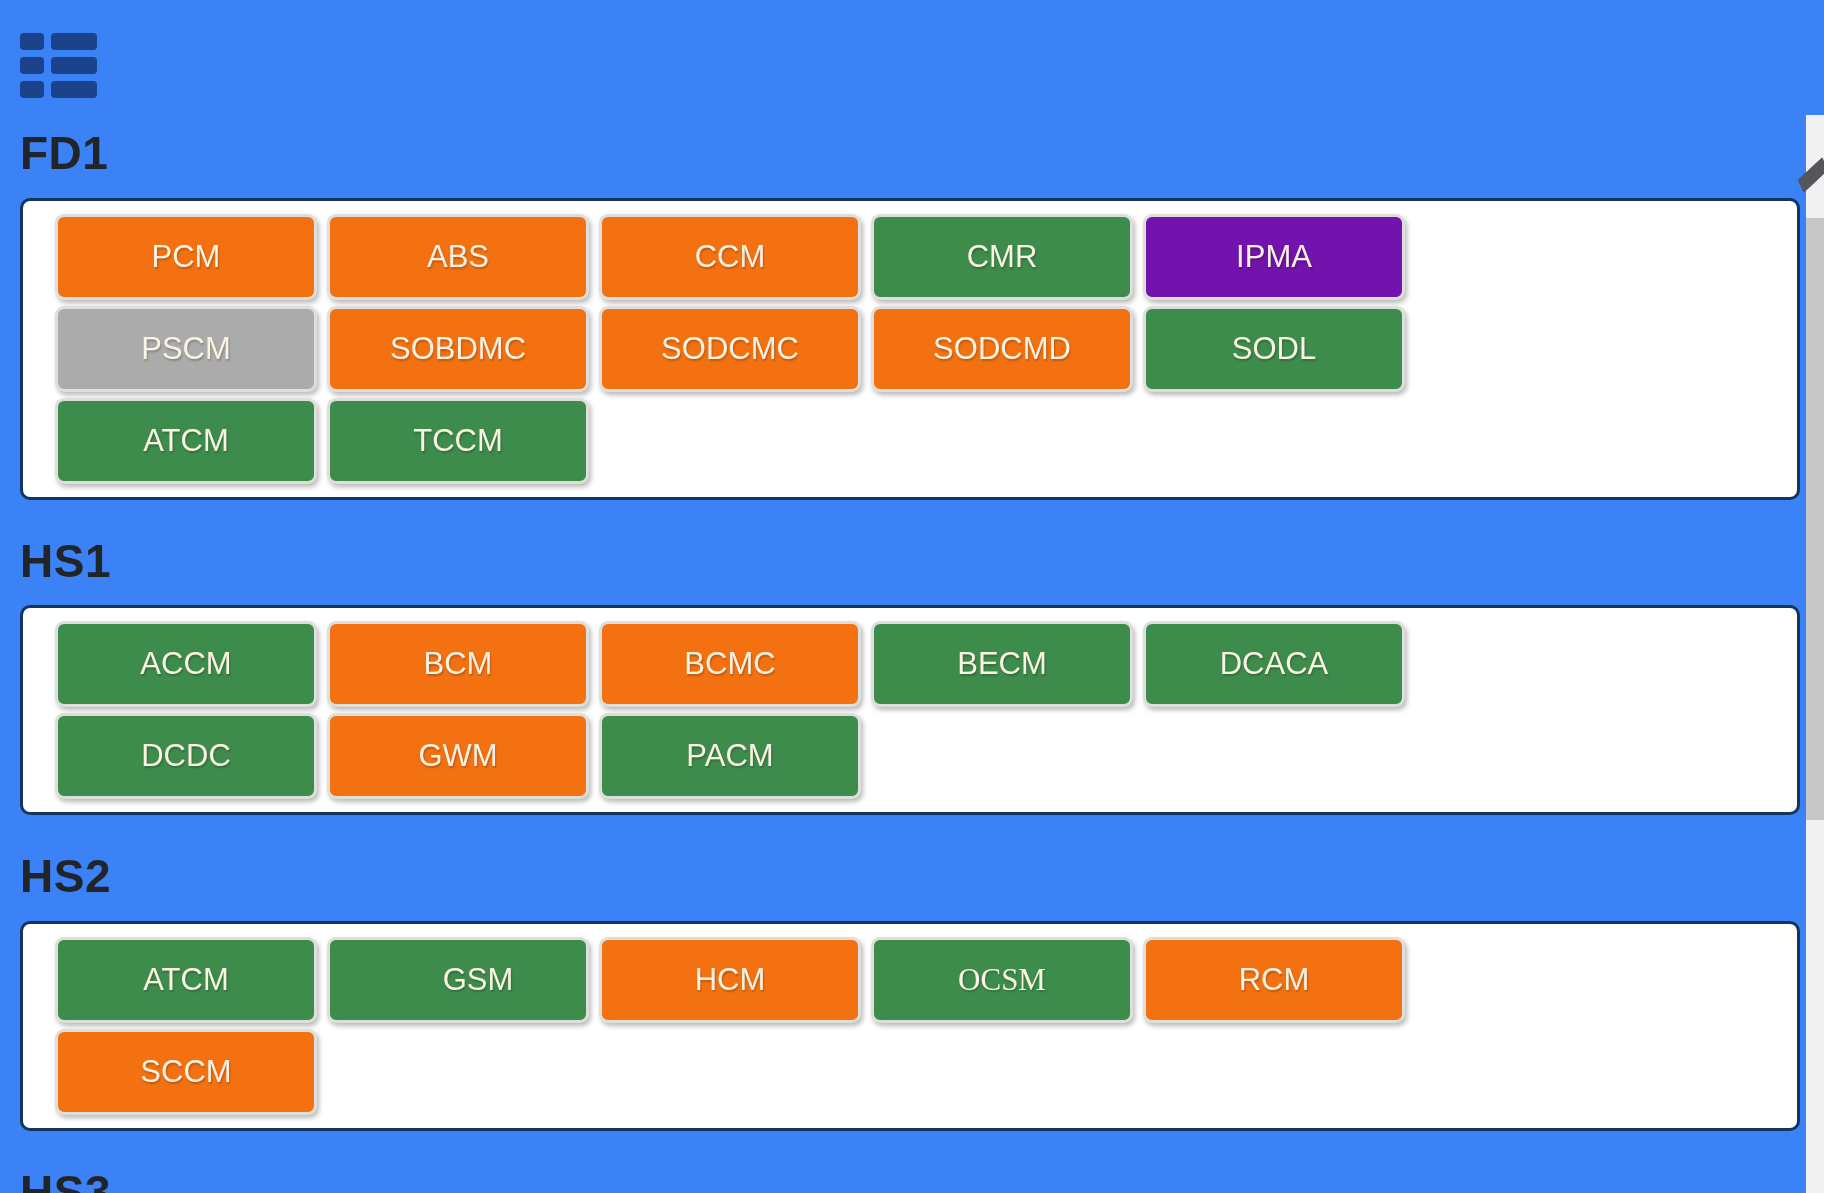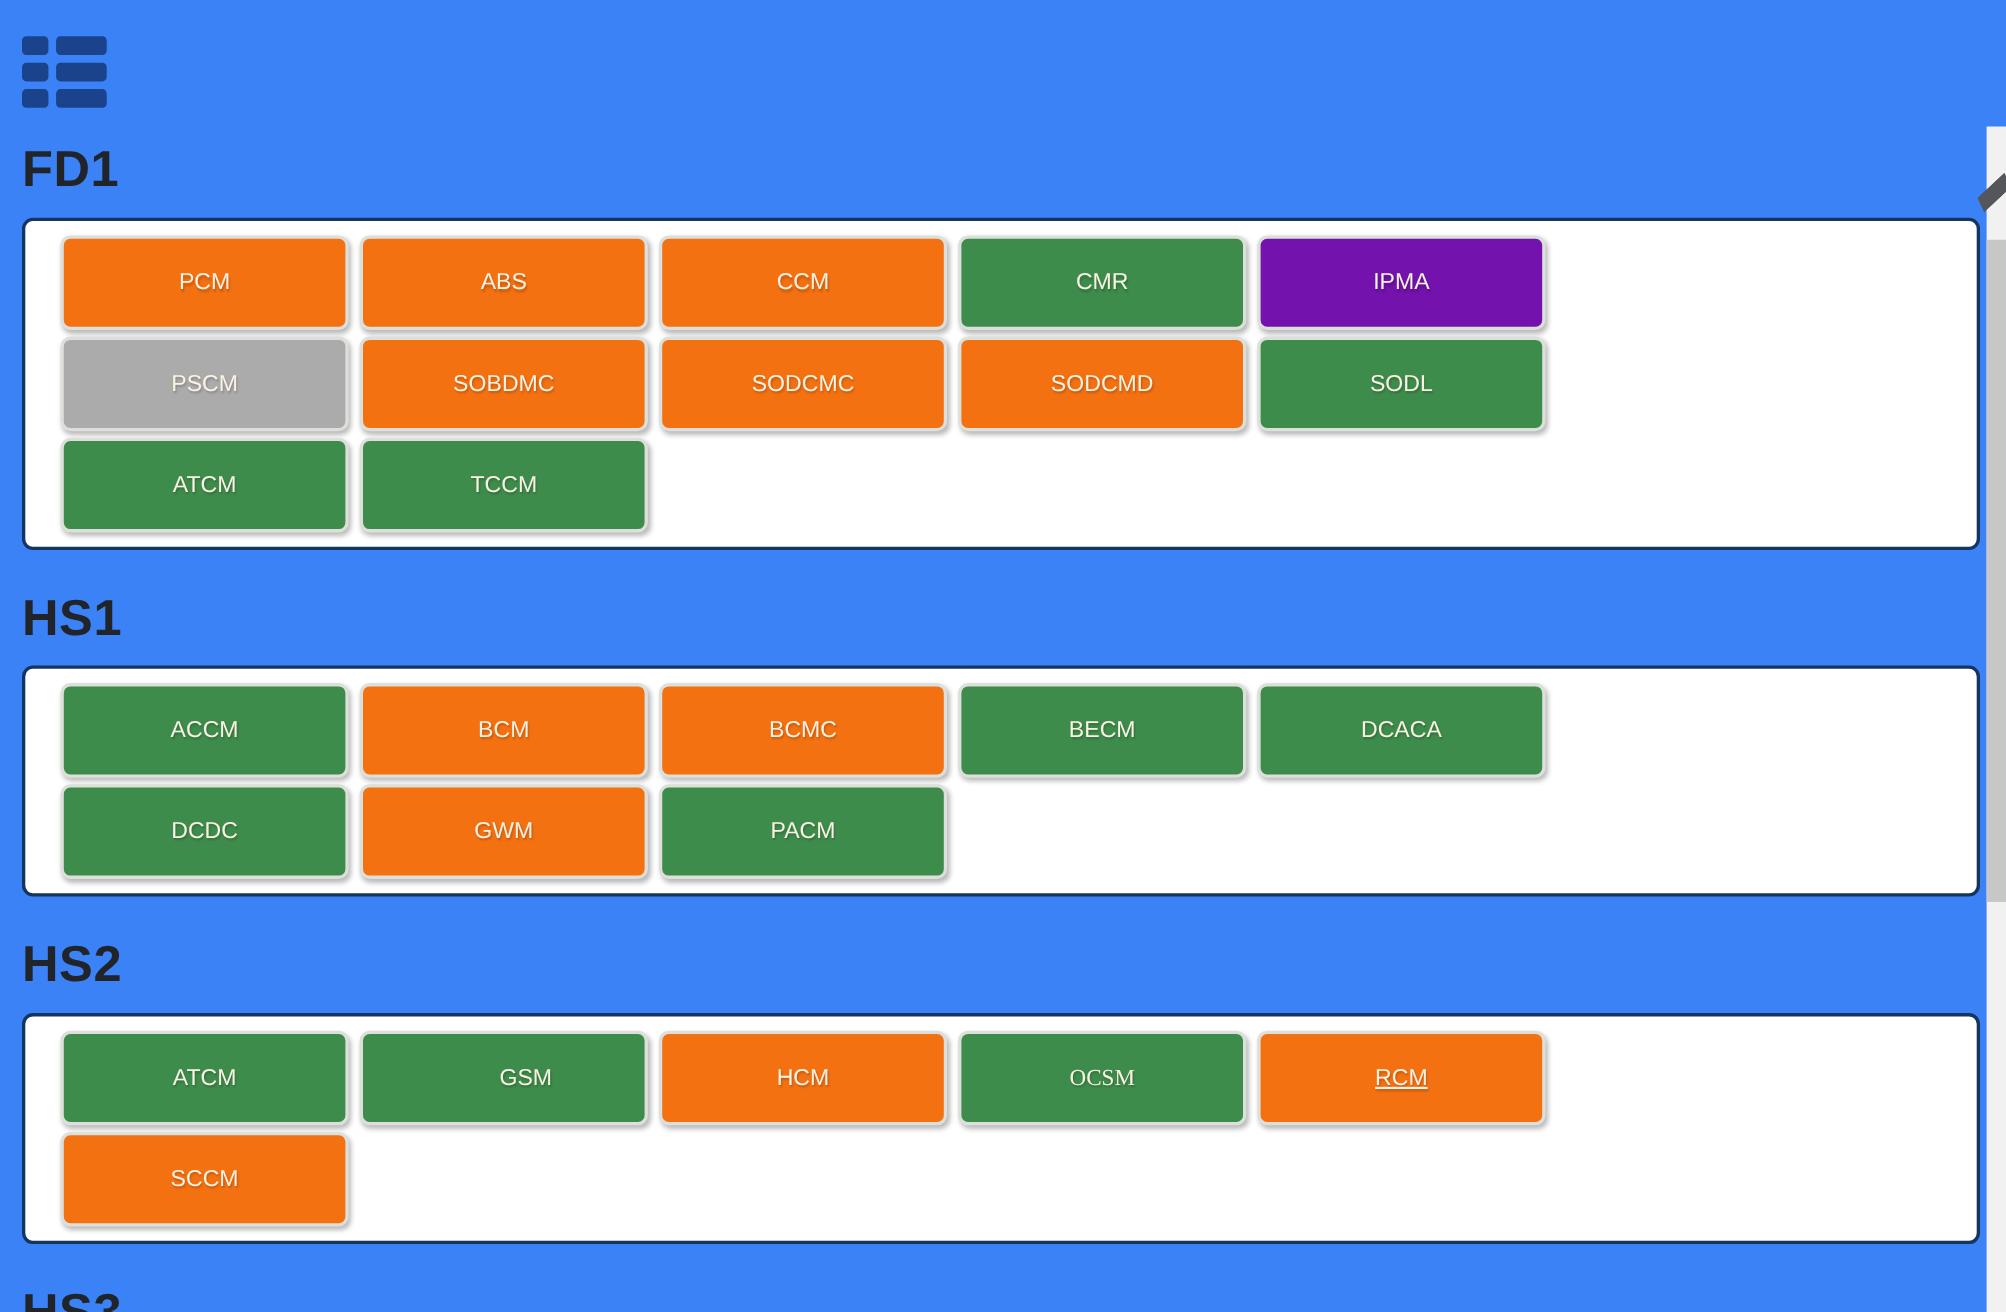--- a/index.html
+++ b/index.html
@@ -72,21 +72,21 @@
   
   .module-btn {
     box-sizing: border-box;
     width: 262px;
     height: 86px;
     border: 3px solid #dcdfda;
     border-radius: 9px;
     display: flex;
     align-items: center;
     justify-content: center;
-    font-size: 21px;
+    font-size: 31px;
     color: #faf3e3;
     background: #888;
     box-shadow: 2px 3px 5px rgba(0,0,0,0.28);
     text-shadow: 1px 2px 2px rgba(0,0,0,0.22);
     cursor: pointer;
     user-select: none;
   }
   
   .scrollbar-track {
     position: absolute;
@@ -169,21 +169,21 @@
       </div>
     </div>
 
     <div class="section-title">HS2</div>
     <div class="group">
       <div class="btn-row">
         <div class="module-btn" style="background: rgb(62, 140, 76);">ATCM</div>
         <div class="module-btn" style="background: rgb(62, 140, 76); padding-left: 40px;">GSM</div>
         <div class="module-btn" style="background: rgb(244, 113, 18);">HCM</div>
         <div class="module-btn" style="background: rgb(62, 140, 76); font-family: Liberation Serif, serif;">OCSM</div>
-        <div class="module-btn" style="background: rgb(244, 113, 18); text-decoration: underline;">RCM</div>
+        <div class="module-btn" style="background: rgb(244, 113, 18);">RCM</div>
       </div>
       <div class="btn-row">
         <div class="module-btn" style="background: rgb(244, 113, 18);">SCCM</div>
       </div>
     </div>
 
     <div class="section-title">HS3</div>
 
   </div>
 

